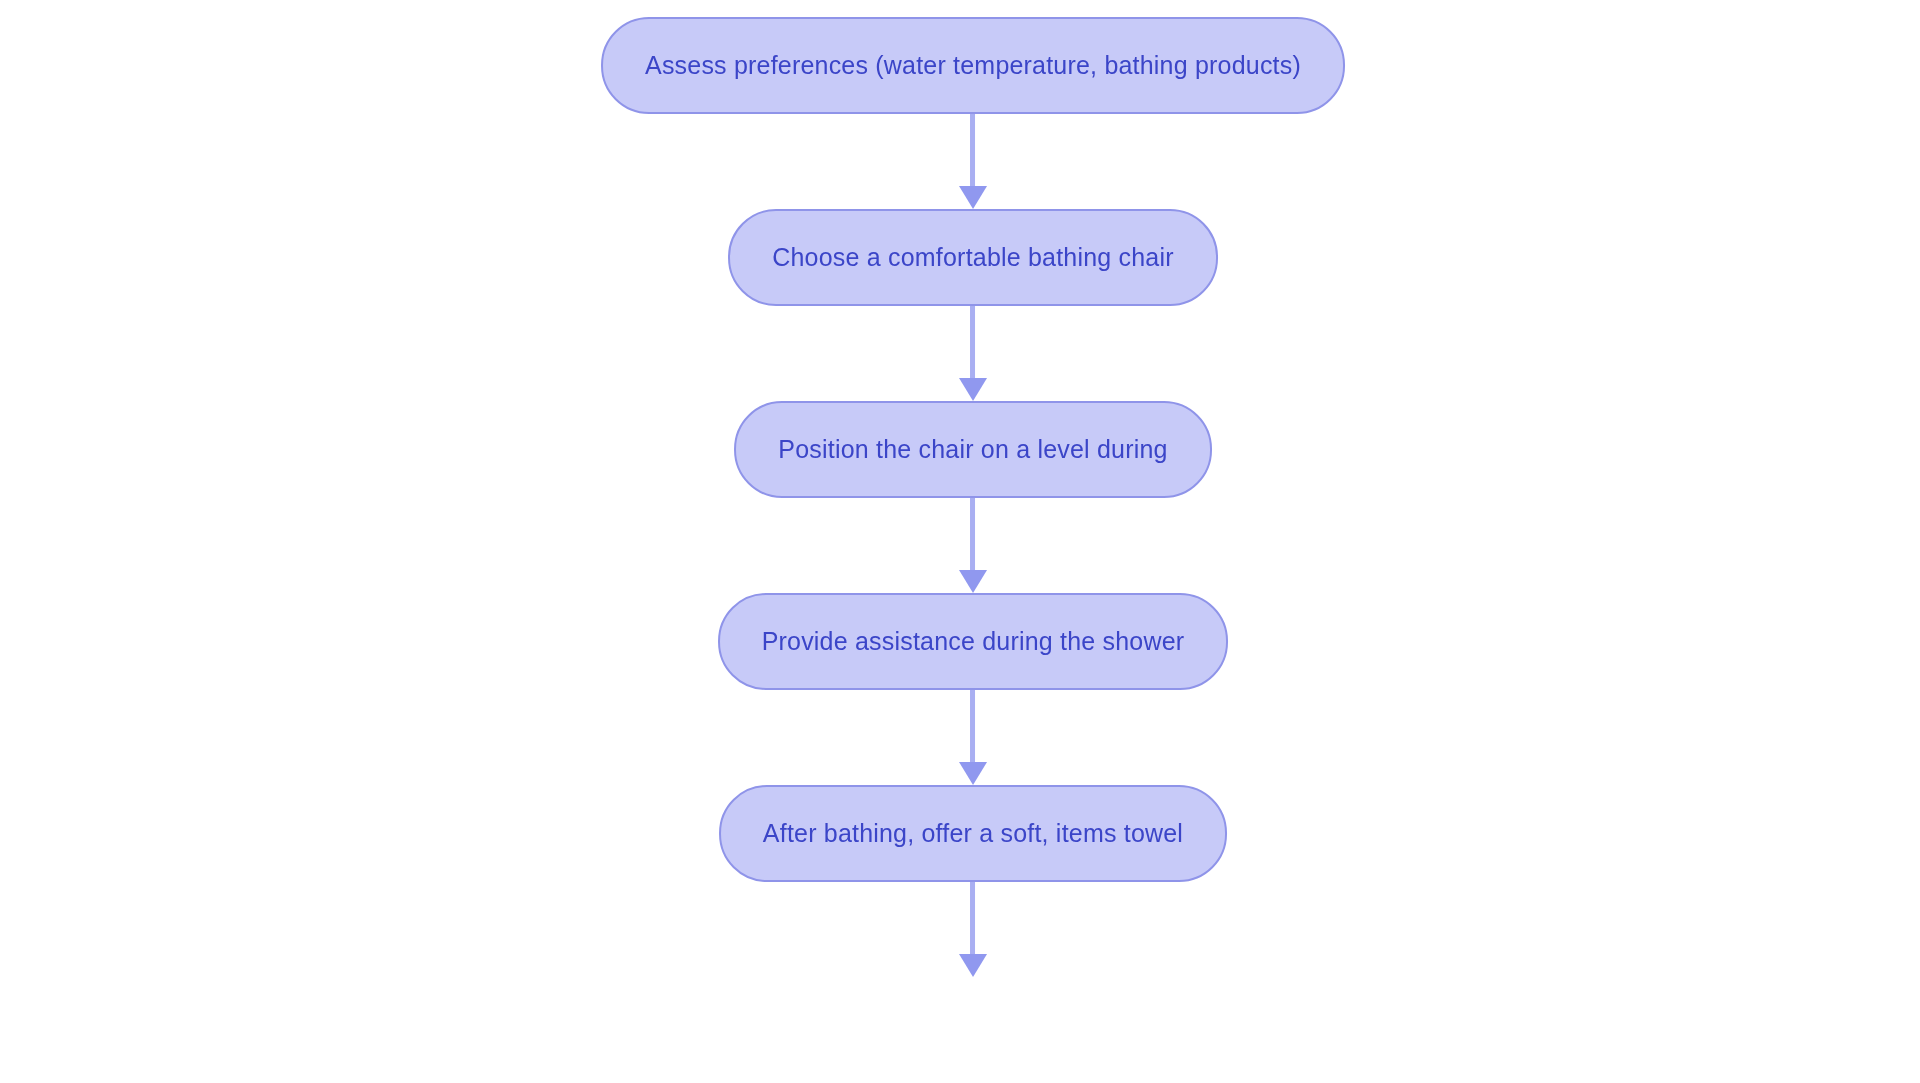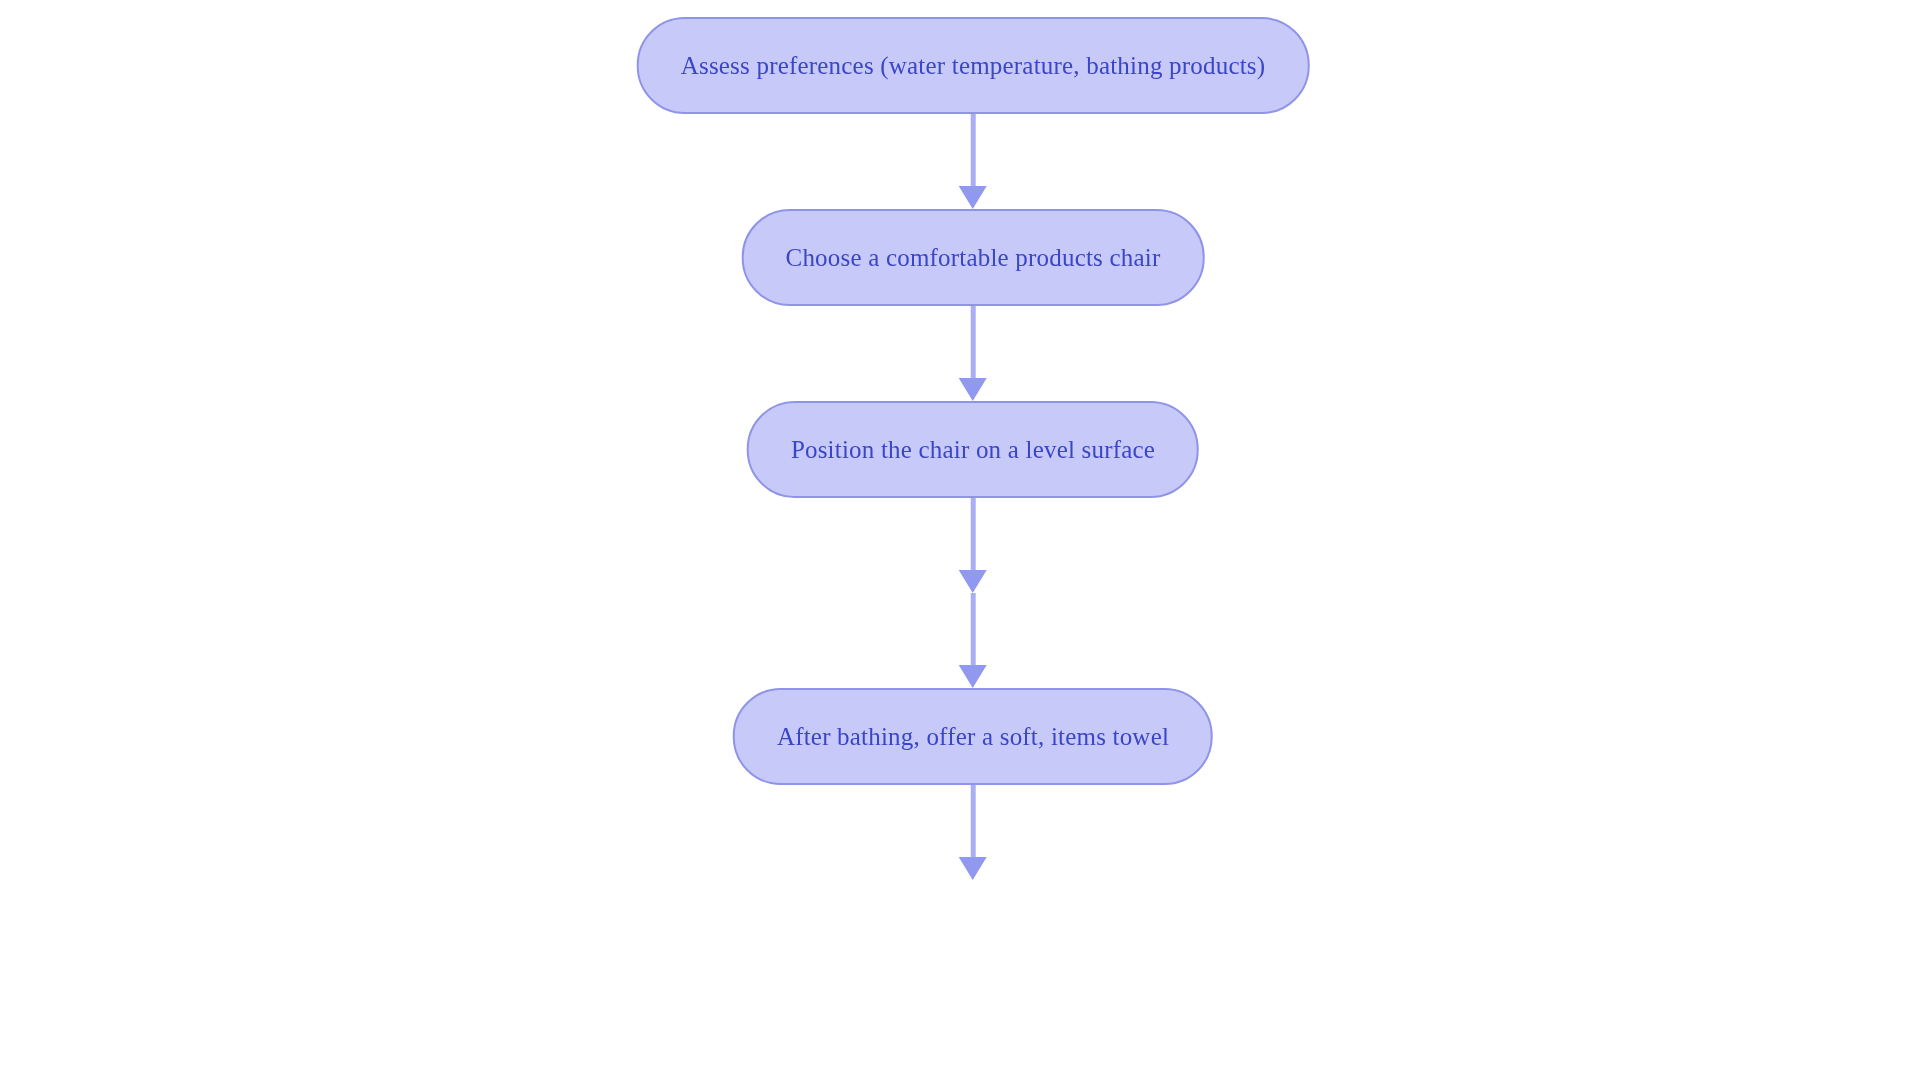--- a/index.html
+++ b/index.html
@@ -31,21 +31,20 @@
     display: flex;
     align-items: center;
     background: var(--node-fill, #c7caf8);
     border: 2px solid var(--node-border, #8f94e9);
     border-radius: 48px;
     color: var(--node-text, #3b45c8);
     font-size: 25px;
     line-height: 1;
     white-space: nowrap;
     letter-spacing: 0.2px;
-    font-family: Liberation Serif, serif;
   }
   .arrow {
     height: 95px;
     display: flex;
     flex-direction: column;
     align-items: center;
   }
   .arrow-line {
     width: 5px;
     flex: 1 1 auto;
@@ -69,37 +68,40 @@
     <div class="node">
       <span>Assess preferences (water temperature, bathing products)</span>
     </div>
 
     <div class="arrow">
       <div class="arrow-line"></div>
       <div class="arrow-head"></div>
     </div>
 
     <div class="node">
-      <span>Choose a comfortable products chair</span>
+      <span>Choose a comfortable bathing chair</span>
     </div>
 
     <div class="arrow">
       <div class="arrow-line"></div>
       <div class="arrow-head"></div>
     </div>
 
     <div class="node">
-      <span>Position the chair on a level surface</span>
+      <span>Position the chair on a level during</span>
     </div>
 
     <div class="arrow">
       <div class="arrow-line"></div>
       <div class="arrow-head"></div>
     </div>
 
+    <div class="node">
+      <span>Provide assistance during the shower</span>
+    </div>
 
     <div class="arrow">
       <div class="arrow-line"></div>
       <div class="arrow-head"></div>
     </div>
 
     <div class="node">
       <span>After bathing, offer a soft, items towel</span>
     </div>
 

